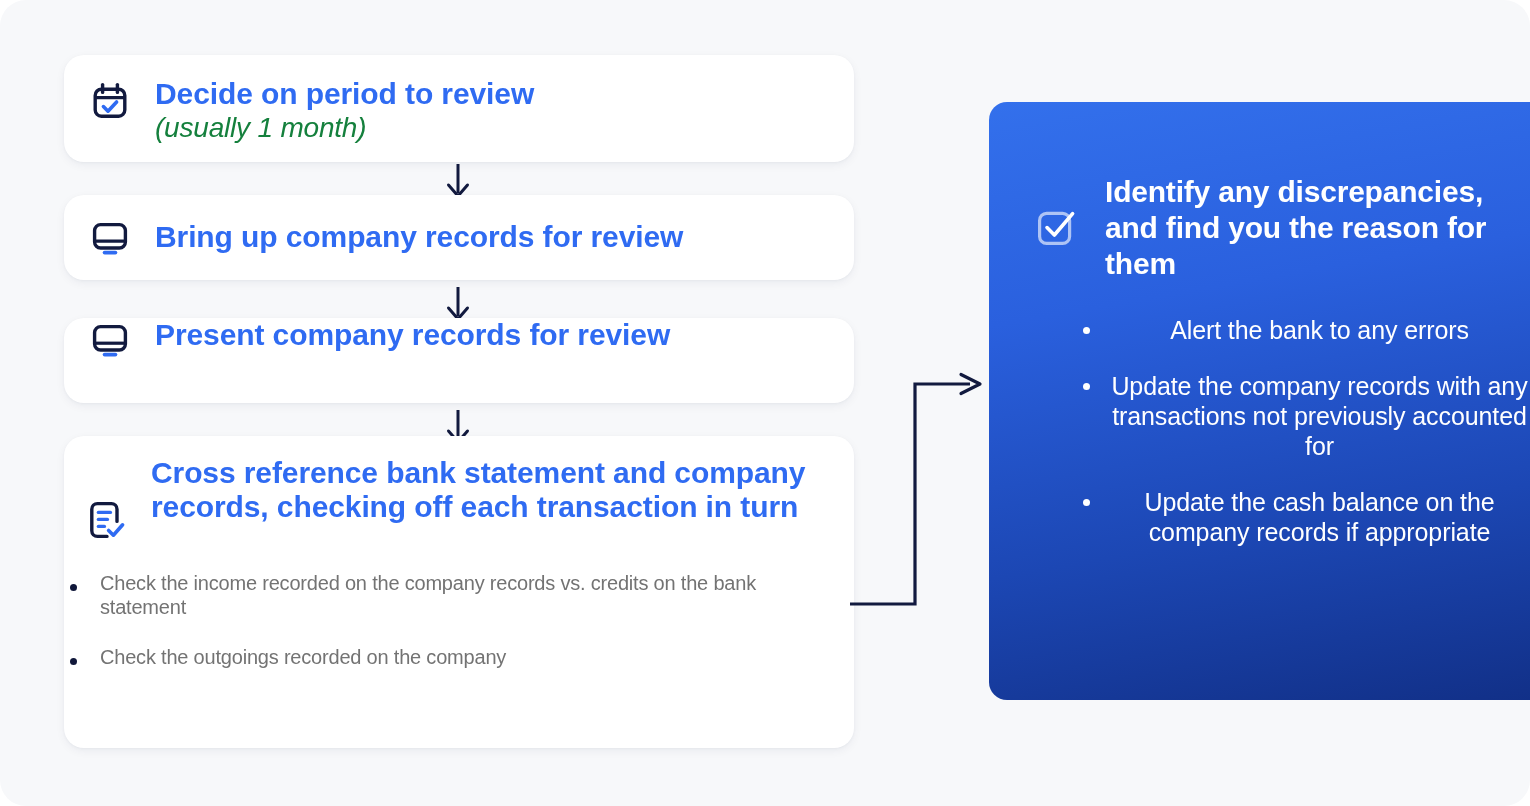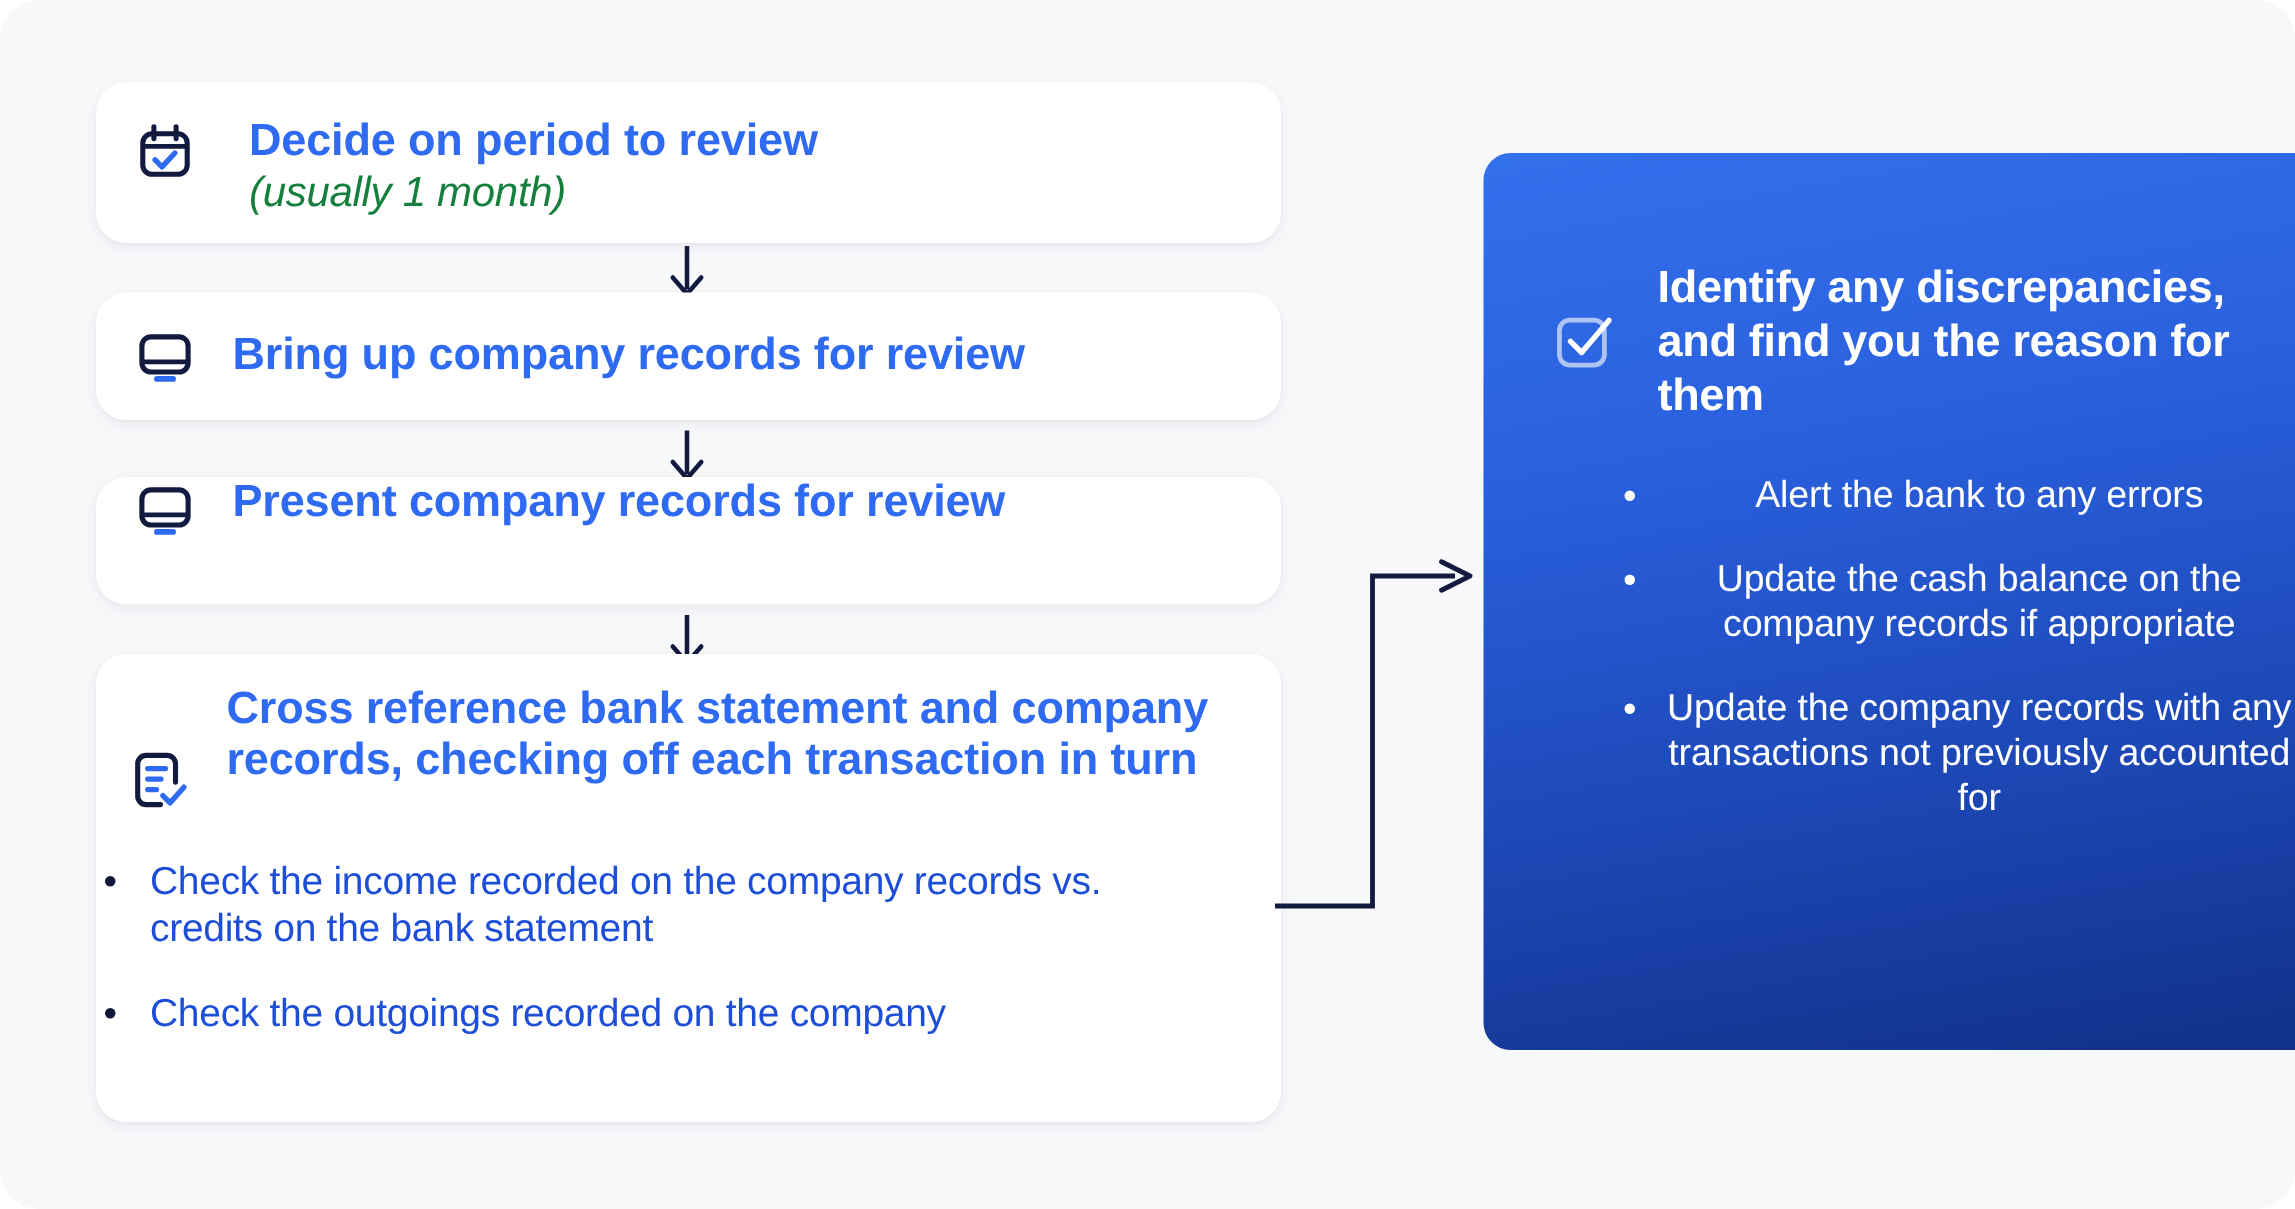--- a/index.html
+++ b/index.html
@@ -70,21 +70,21 @@
     left: 64px;
     top: 55px;
     width: 790px;
     height: 107px;
   }
   #card-period .card-row {
     padding: 22px 0 0 24px;
     align-items: flex-start;
   }
   #card-period .card-icon { margin-top: 2px; }
-  #card-period .card-text { margin-left: 34px; }
+  #card-period .card-text { margin-left: 23px; }
 
   
   #card-bring-up {
     left: 64px;
     top: 195px;
     width: 790px;
     height: 85px;
   }
   #card-bring-up .card-row {
     padding: 0 0 0 24px;
@@ -119,22 +119,22 @@
   #card-cross-ref .card-icon { margin-top: 42px; }
   #card-cross-ref .card-text { margin-left: 23px; }
 
   .card-bullets {
     list-style: none;
     margin: 30px 0 0 0;
     padding: 0 40px 0 36px;
   }
   .card-bullets li {
     position: relative;
-    color: #1d4ed8;
-    font-size: 26px;
+    color: #737373;
+    font-size: 20px;
     line-height: 1.19;
     letter-spacing: -0.2px;
     margin-bottom: 26px;
   }
   .card-bullets li:last-child { margin-bottom: 0; }
   .card-bullets li .dot {
     position: absolute;
     left: -30px;
     top: 12px;
     width: 7px;
@@ -341,22 +341,22 @@
       </span>
       <div class="panel-title">Identify any discrepancies, and find you the reason for them</div>
     </div>
     <ul class="panel-bullets">
       <li>
         <span class="dot"></span>
         <span>Alert the bank to any errors</span>
       </li>
       <li>
         <span class="dot"></span>
+        <span>Update the company records with any transactions not previously accounted for</span>
+      </li>
+      <li>
+        <span class="dot"></span>
         <span>Update the cash balance on the company records if appropriate</span>
       </li>
-      <li>
-        <span class="dot"></span>
-        <span>Update the company records with any transactions not previously accounted for</span>
-      </li>
     </ul>
   </div>
 
 </div>
 
 </body></html>

